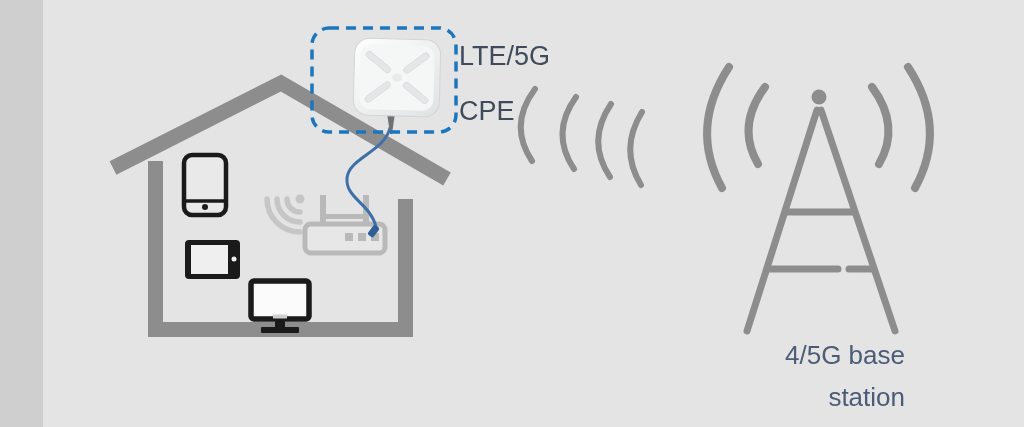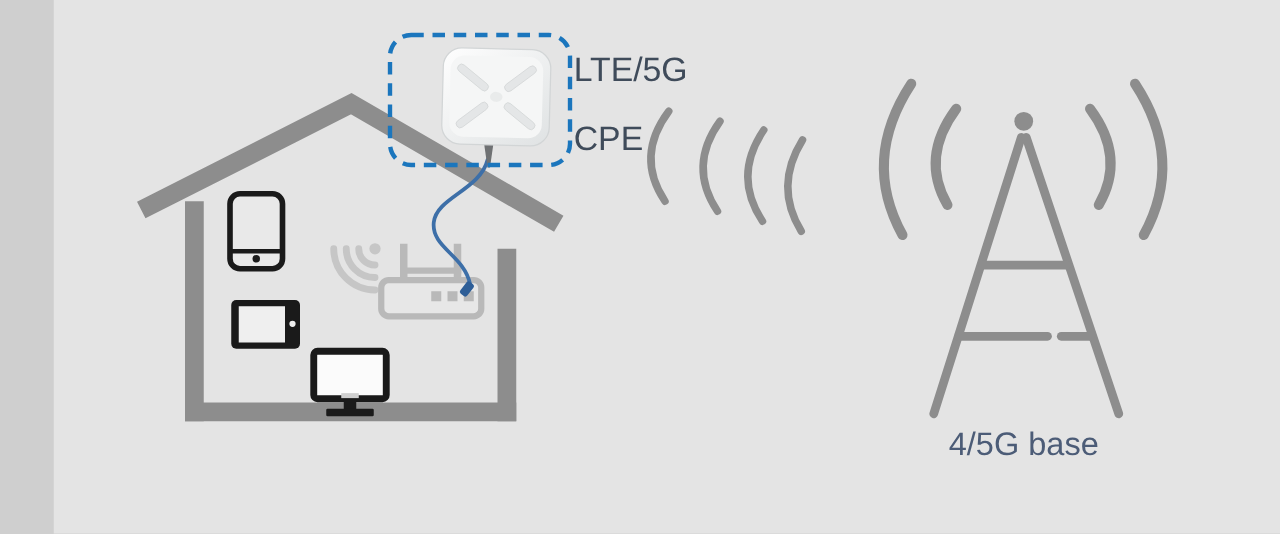--- a/index.html
+++ b/index.html
@@ -27,21 +27,21 @@
   .cable{fill:none;stroke:var(--cable);stroke-width:3;stroke-linecap:round;}
   .dashedbox{fill:none;stroke:var(--blue-dash);stroke-width:3.5;stroke-dasharray:10 7;}
   .wave6 path{fill:none;stroke:var(--gray);stroke-width:6;stroke-linecap:round;}
   .wave8 path{fill:none;stroke:var(--gray);stroke-width:8;stroke-linecap:round;}
   .towerline line{stroke:var(--gray);stroke-width:7;stroke-linecap:round;}
   
   .label{position:absolute;white-space:nowrap;}
   .cpe-line{left:416px;font-size:27px;color:var(--text-dark);}
   #cpe-line1{top:41px;}
   #cpe-line2{top:96px;}
-  .station-line{left:690px;width:172px;text-align:center;font-size:26px;color:var(--text-blue);white-space:nowrap;}
+  .station-line{left:690px;width:172px;text-align:right;font-size:26px;color:var(--text-blue);white-space:nowrap;}
   #station-line1{top:340px;}
   #station-line2{top:382px;}
 </style>
 </head>
 <body>
 
 <div class="canvas">
   <svg width="1024" height="427" viewBox="0 0 1024 427">
     <defs>
       <linearGradient id="cpeGrad" x1="0" y1="0" x2="1" y2="1">
@@ -138,13 +138,14 @@
         <line x1="743" y1="212" x2="810" y2="212"></line>
         <line x1="724" y1="269" x2="795" y2="269"></line>
         <line x1="806" y1="269" x2="829" y2="269"></line>
       </g>
     </g>
   </svg>
 
   <div class="label cpe-line" id="cpe-line1">LTE/5G</div>
   <div class="label cpe-line" id="cpe-line2">CPE</div>
   <div class="label station-line" id="station-line1">4/5G base</div>
+  <div class="label station-line" id="station-line2">station</div>
 </div>
 
 </body></html>

